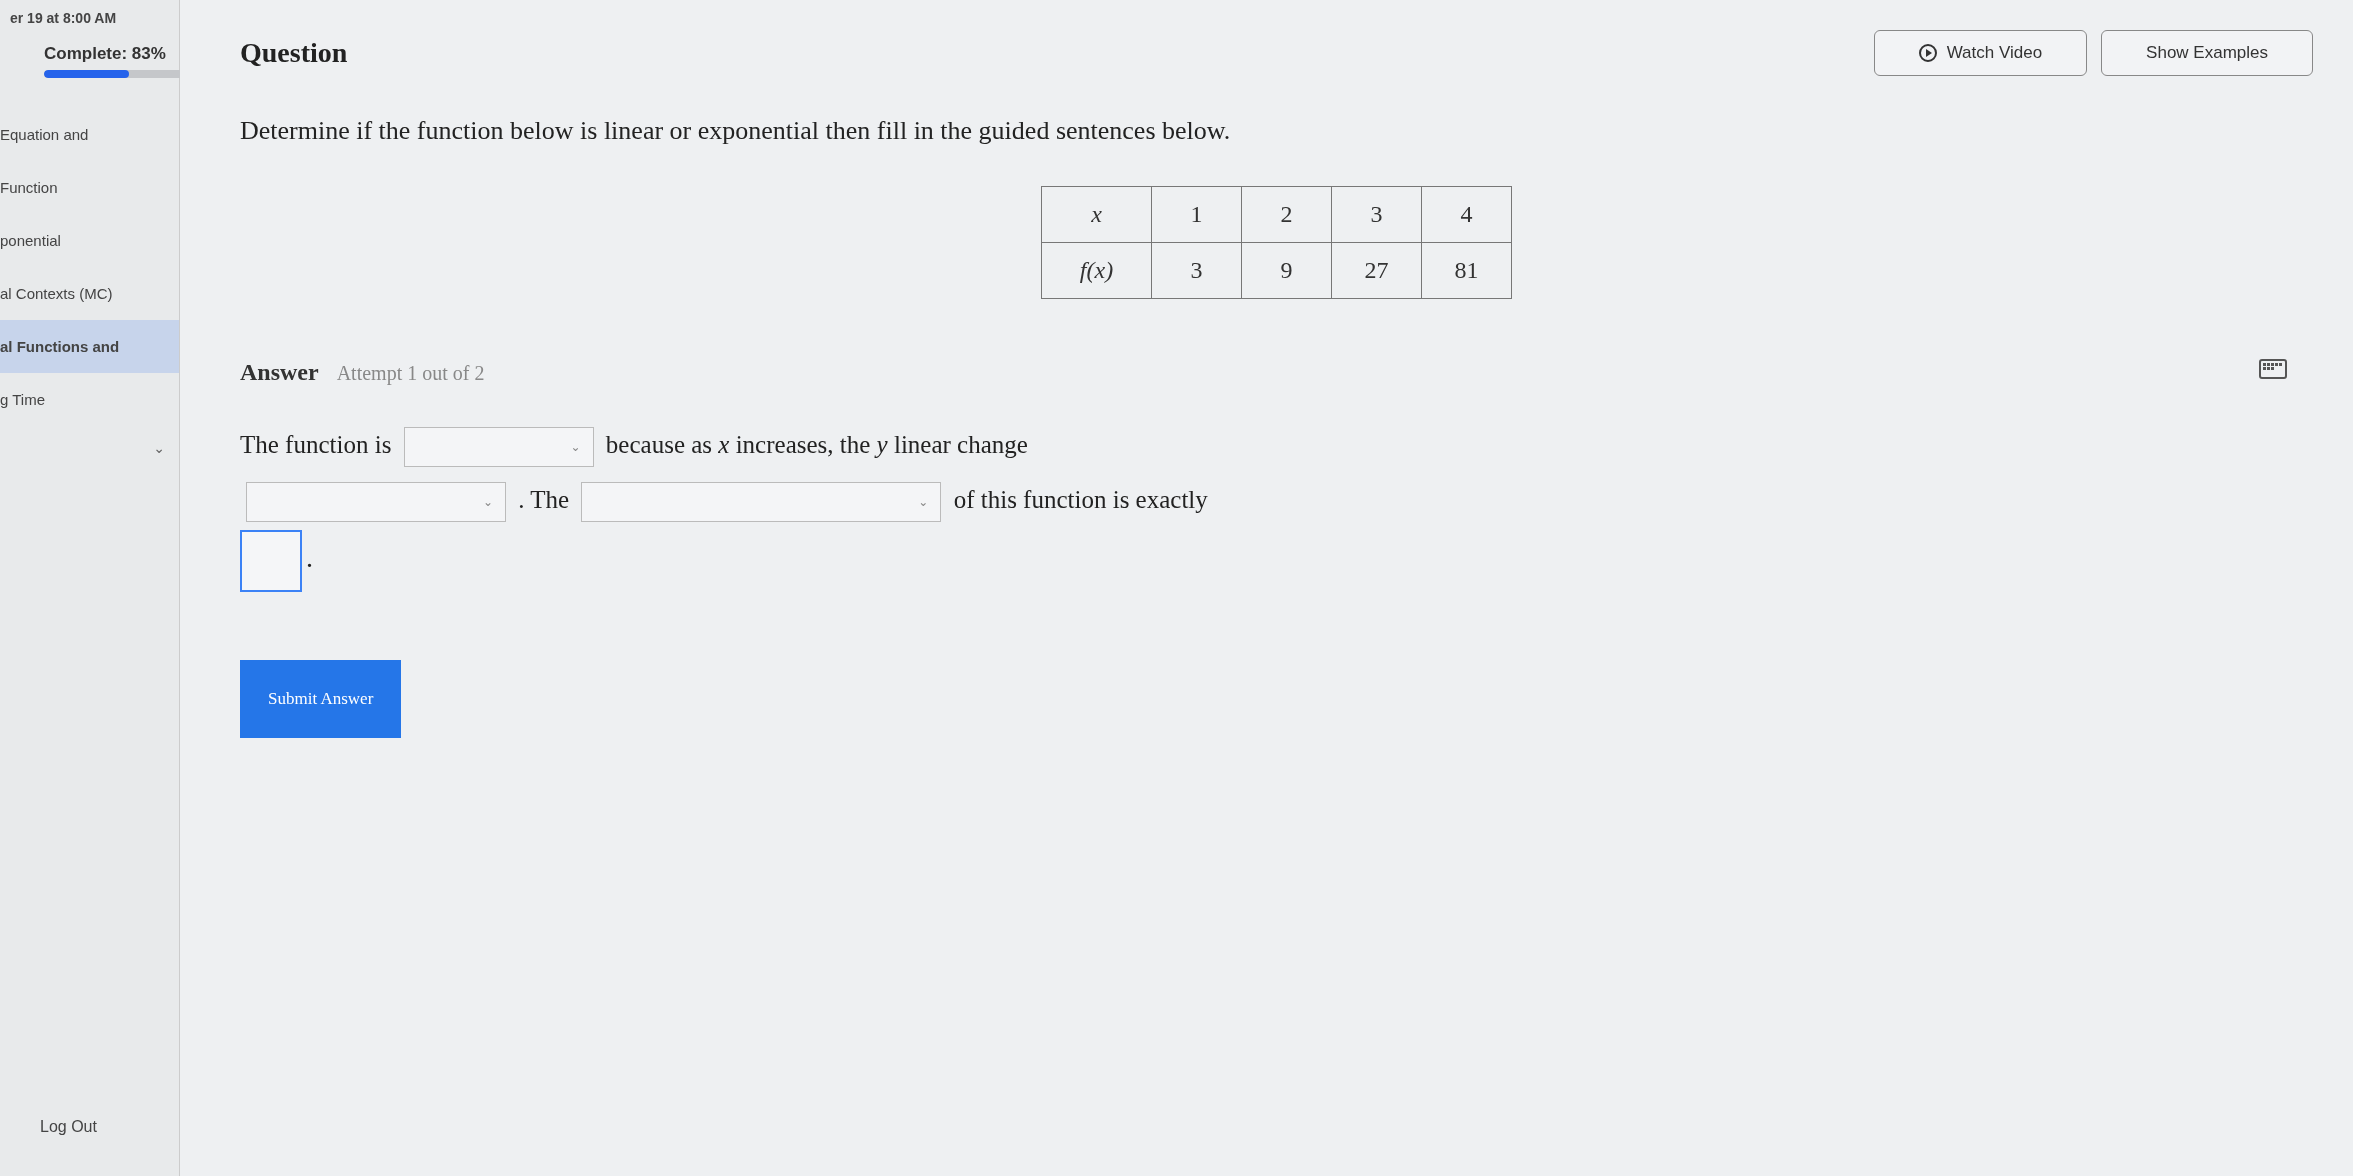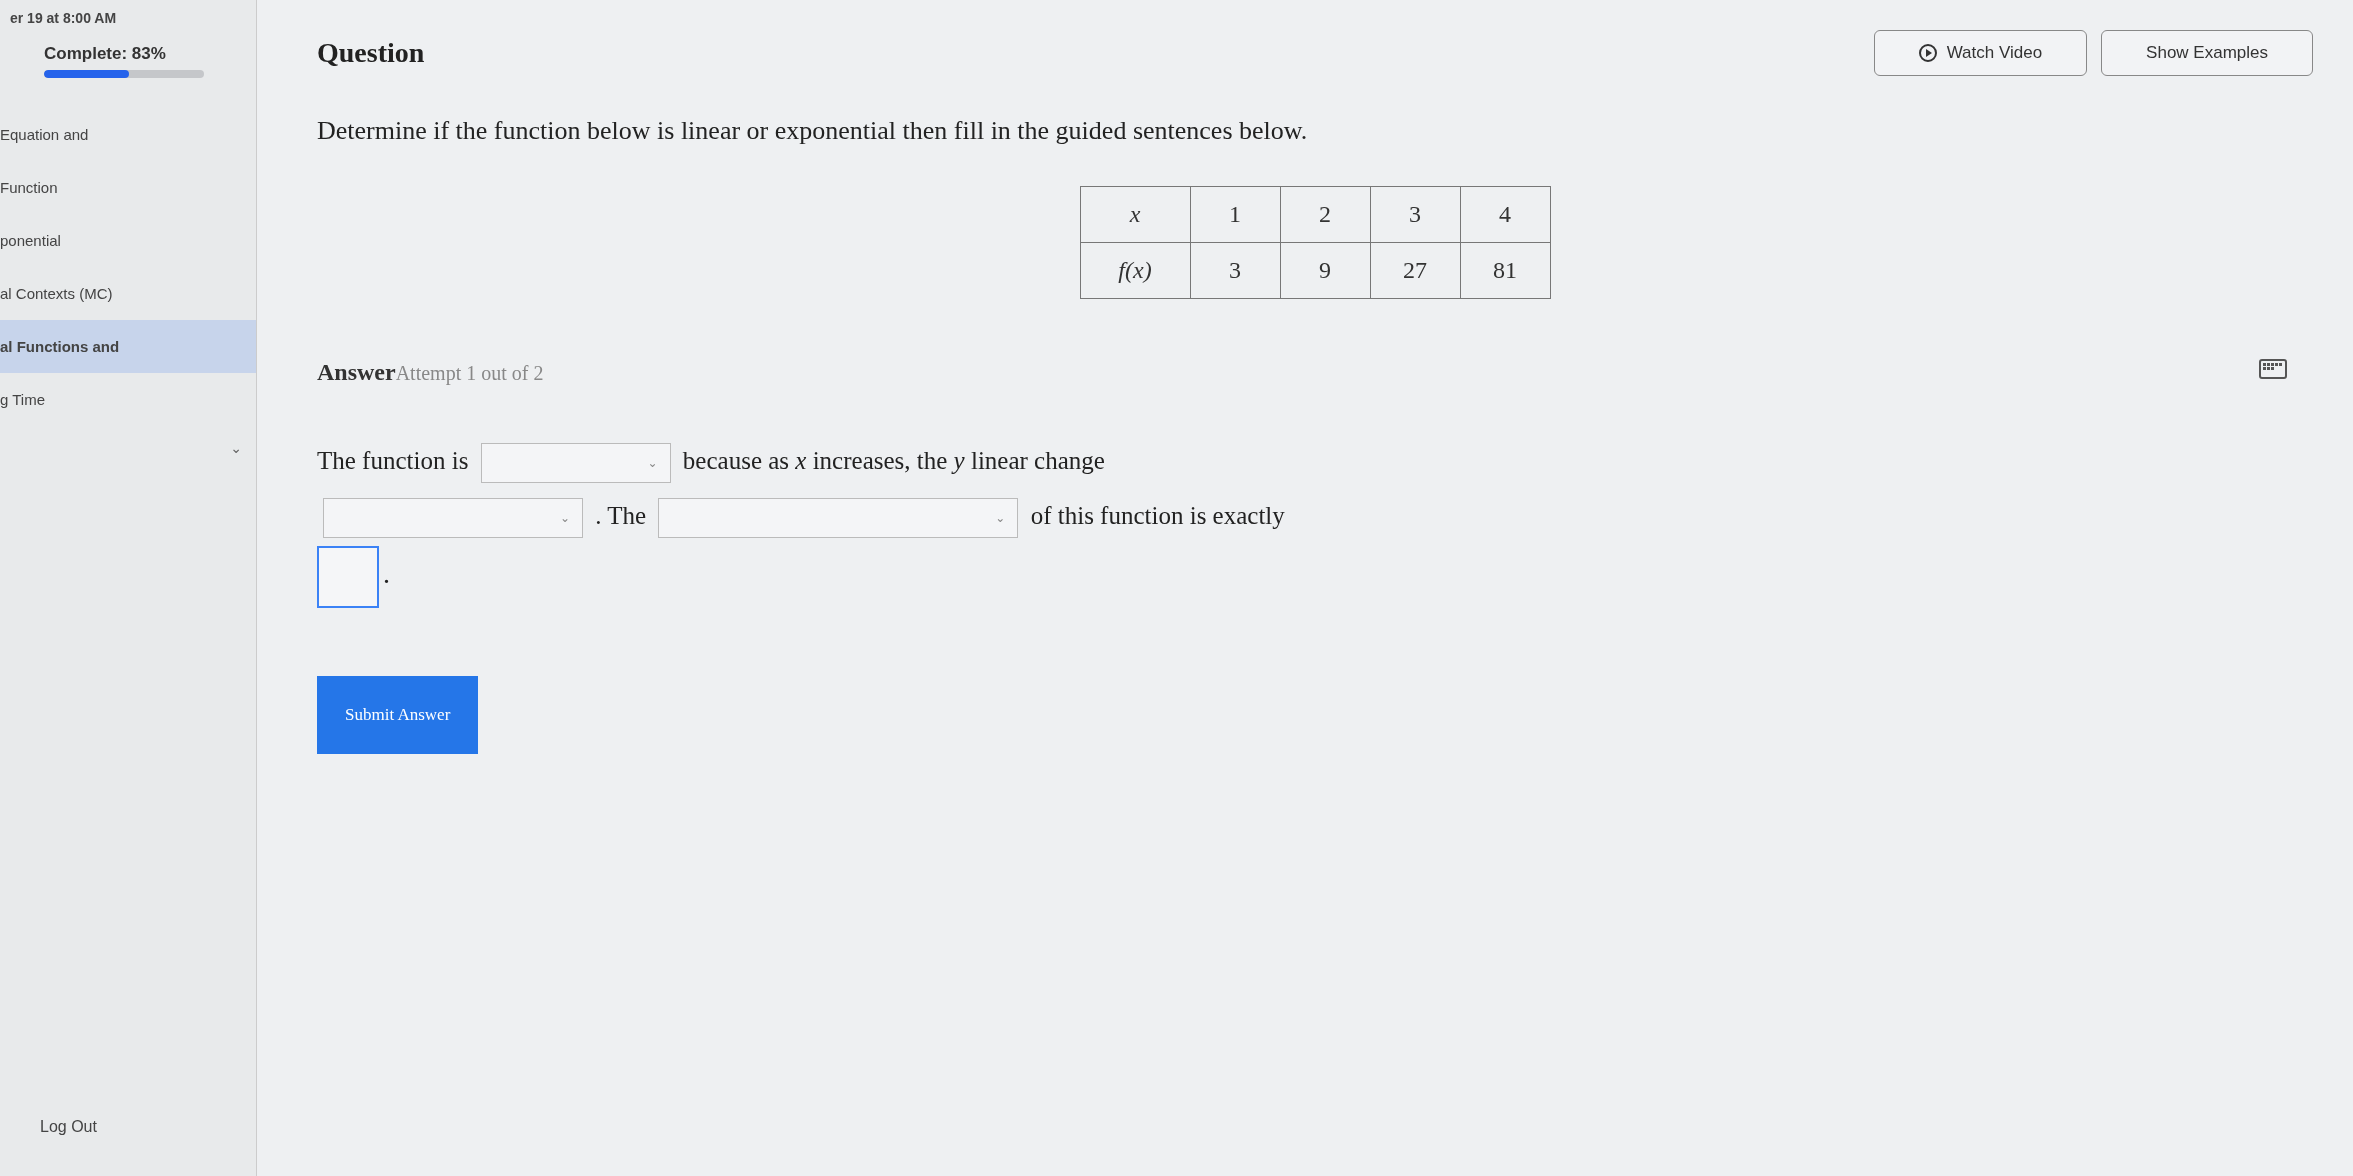--- a/index.html
+++ b/index.html
@@ -8,21 +8,21 @@
       box-sizing: border-box;
     }
     body {
       font-family: -apple-system, BlinkMacSystemFont, "Segoe UI", Helvetica, Arial, sans-serif;
       background: #e8eaed;
       color: #333;
       display: flex;
       min-height: 100vh;
     }
     .sidebar {
-      width: 257px;
+      width: 180px;
       background: #e8eaeb;
       padding: 10px 0;
       display: flex;
       flex-direction: column;
       border-right: 1px solid #ccc;
     }
     .due-date {
       padding: 0 10px;
       font-size: 14px;
       color: #444;
@@ -146,21 +146,22 @@
       text-align: center;
       min-width: 90px;
     }
     .data-table .label-cell {
       font-style: italic;
       min-width: 110px;
     }
     .answer-row {
       display: flex;
       align-items: baseline;
-      margin-bottom: 47px;
+      gap: 18px;
+      margin-bottom: 31px;
     }
     .answer-heading {
       font-family: Georgia, "Times New Roman", serif;
       font-size: 24px;
       font-weight: 700;
     }
     .attempt-text {
       font-family: Georgia, "Times New Roman", serif;
       font-size: 20px;
       color: #888;

